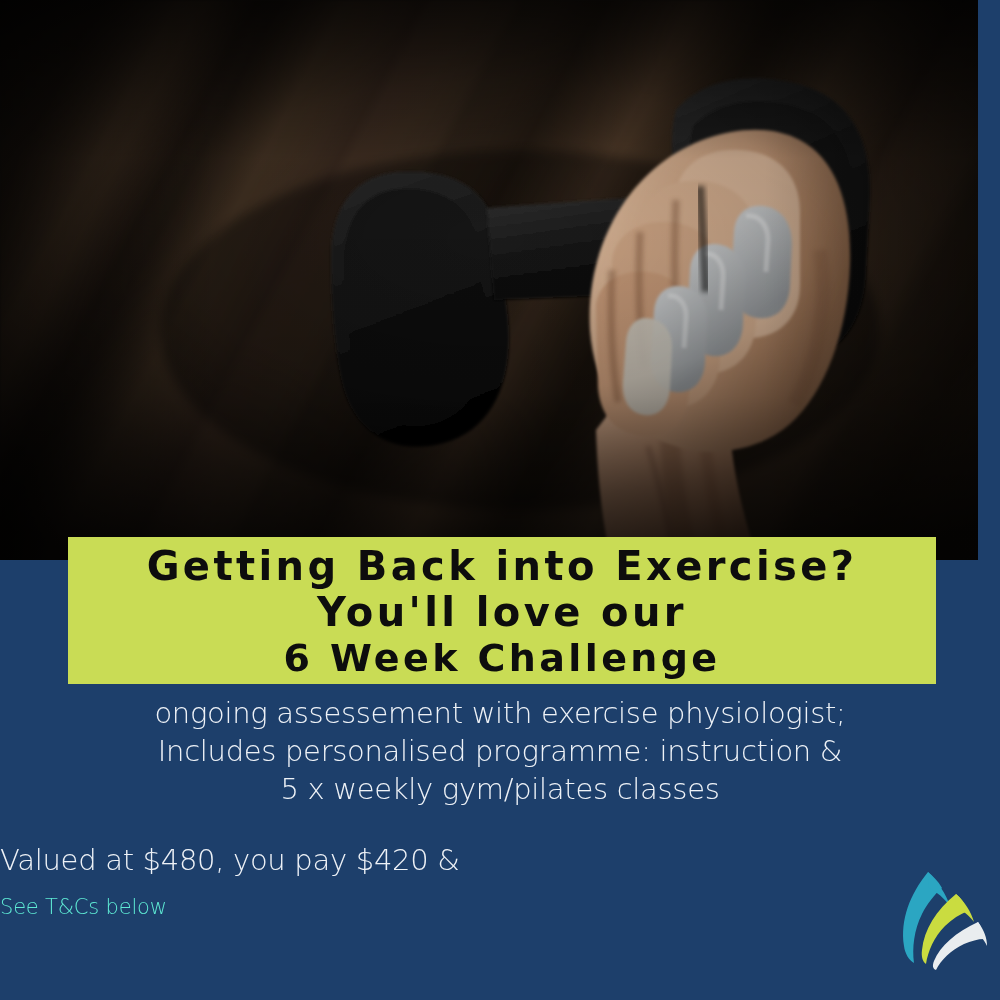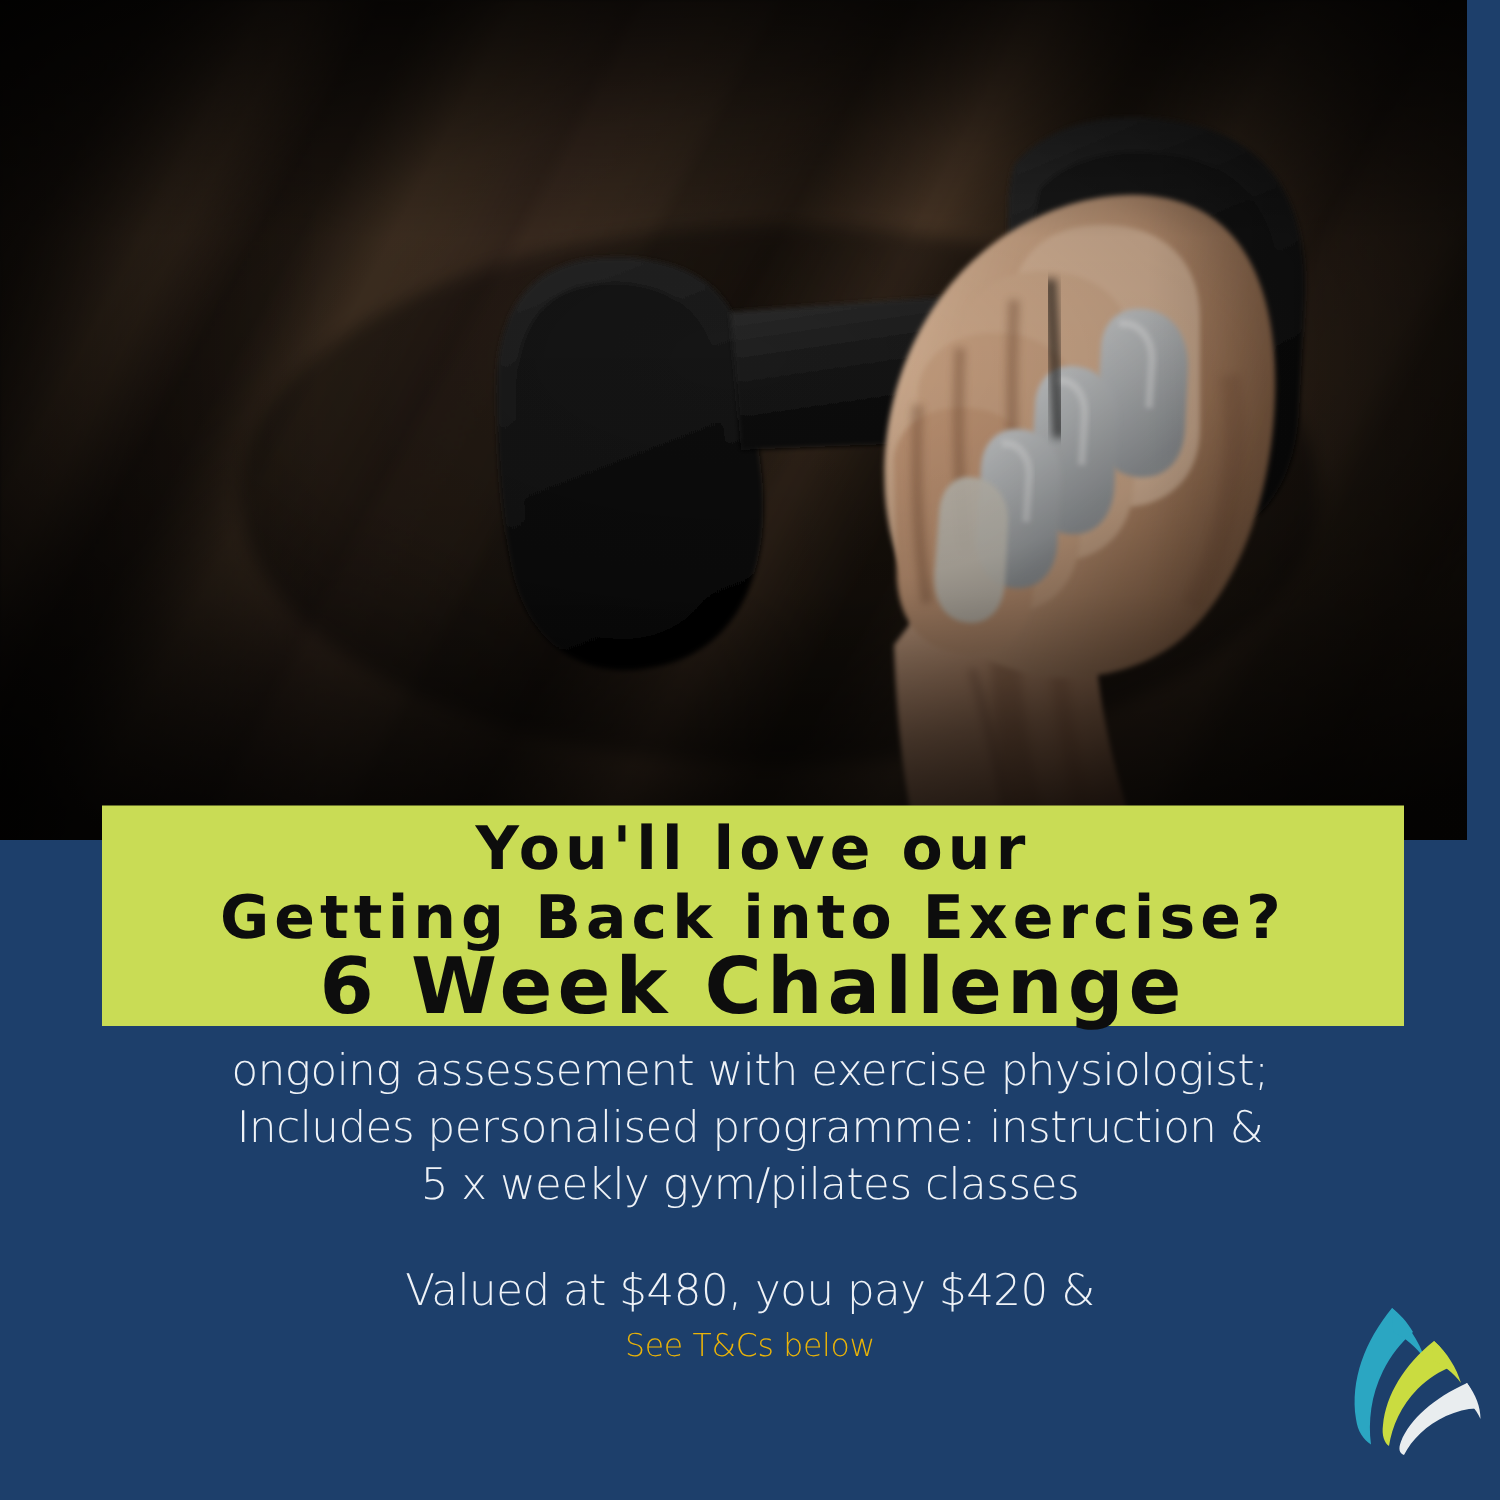--- a/index.html
+++ b/index.html
@@ -120,21 +120,21 @@
     font-family: "DejaVu Sans", sans-serif;
     font-size: 40px;
     font-weight: 700;
     letter-spacing: 3.4px;
     line-height: 46px;
     white-space: nowrap;
     text-align: center;
   }
   .headline-line.l1 { font-size: 40px; }
   .headline-line.l2 { font-size: 40px; }
-  .headline-line.l3 { font-size: 52px; }
+  .headline-line.l3 { font-size: 38px; }
 
   
   .body-copy {
     position: absolute;
     left: 0;
     top: 694px;
     width: 1000px;
     text-align: center;
     color: #eef2f7;
   }
@@ -145,40 +145,40 @@
     line-height: 38px;
     letter-spacing: -0.3px;
     white-space: nowrap;
   }
 
   .price-copy {
     position: absolute;
     left: 0;
     top: 840px;
     width: 1000px;
-    text-align: center;
+    text-align: left;
     color: #eef2f7;
   }
   .price-line {
     font-family: "DejaVu Sans", sans-serif;
     font-size: 29px;
     font-weight: 300;
     line-height: 40px;
     letter-spacing: -0.3px;
     white-space: nowrap;
   }
   .tcs-line {
     font-family: "DejaVu Sans", sans-serif;
     font-size: 21px;
     font-weight: 300;
     line-height: 30px;
     letter-spacing: -0.2px;
     white-space: nowrap;
-    color: #eab308;
-    margin-top: 2px;
+    color: #5eead4;
+    margin-top: 12px;
   }
 
   
   .brand-logo {
     position: absolute;
     left: 896px;
     top: 868px;
     width: 96px;
     height: 104px;
   }
@@ -324,22 +324,22 @@
     </svg>
 
     <div class="photo-vignette"></div>
   </div>
 
   <div class="navy-right-strip"></div>
   <div class="navy-panel"></div>
   <div class="navy-left-under"></div>
 
   <div class="headline-banner">
+    <div class="headline-line l1">Getting Back into Exercise?</div>
     <div class="headline-line l2">You'll love our</div>
-    <div class="headline-line l1">Getting Back into Exercise?</div>
     <div class="headline-line l3">6 Week Challenge</div>
   </div>
 
   <div class="body-copy">
     <div class="copy-line">ongoing assessement with exercise physiologist;</div>
     <div class="copy-line">Includes personalised programme: instruction &amp;</div>
     <div class="copy-line">5 x weekly gym/pilates classes</div>
   </div>
 
   <div class="price-copy">

